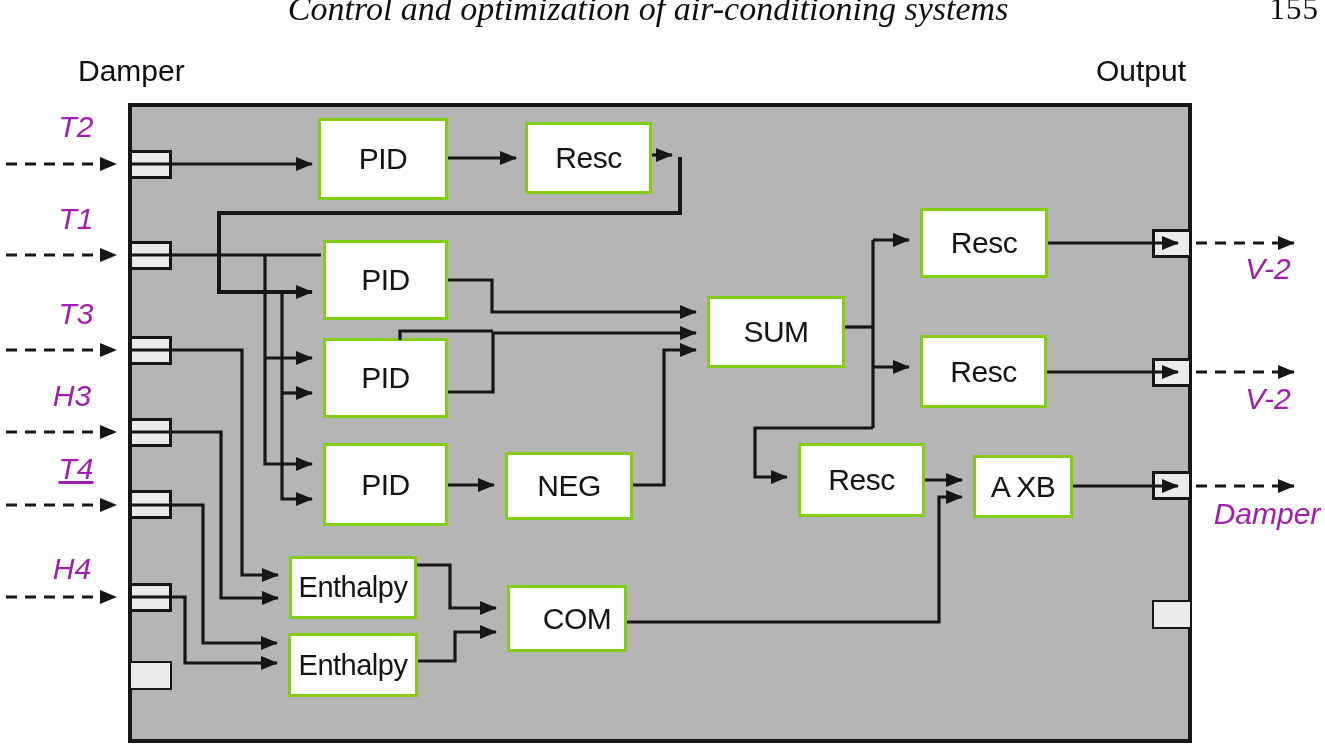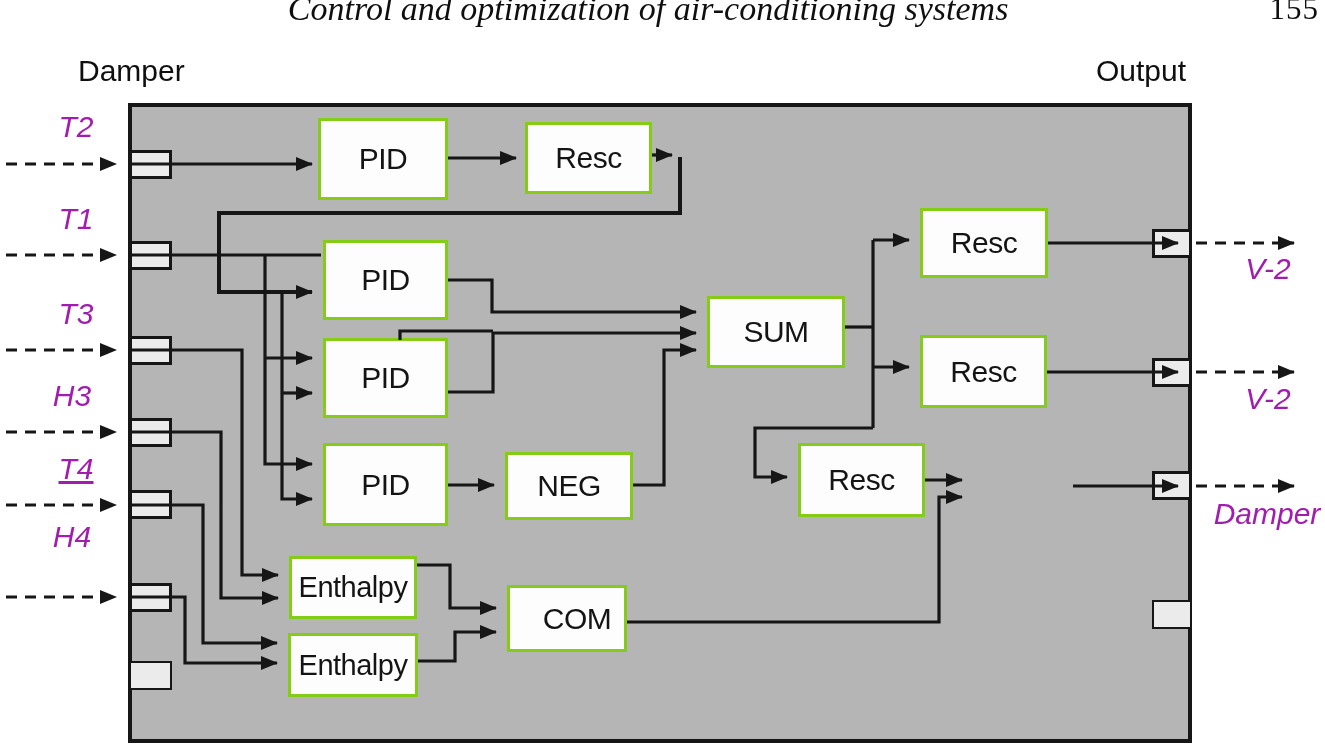--- a/index.html
+++ b/index.html
@@ -51,21 +51,21 @@
   <div class="io-label" style="left:78px;top:54px;">Damper</div>
   <div class="io-label" style="left:1096px;top:54px;">Output</div>
 
   <div class="board"></div>
 
   <div class="flabel" style="left:44px;top:110px;width:64px;">T2</div>
   <div class="flabel" style="left:44px;top:202px;width:64px;font-style:italic;">T1</div>
   <div class="flabel" style="left:44px;top:297px;width:64px;">T3</div>
   <div class="flabel" style="left:40px;top:379px;width:64px;">H3</div>
   <div class="flabel" style="left:44px;top:452px;width:64px;text-decoration:underline;">T4</div>
-  <div class="flabel" style="left:40px;top:520px;width:64px;">H4</div>
+  <div class="flabel" style="left:40px;top:552px;width:64px;">H4</div>
 
   <div class="flabel" style="left:1224px;top:252px;width:88px;">V-2</div>
   <div class="flabel" style="left:1224px;top:382px;width:88px;">V-2</div>
   <div class="flabel" style="left:1202px;top:497px;width:130px;">Damper</div>
 
 
   <div class="port" style="left:129px;top:150px;width:43px;height:29px;"></div>
   <div class="port" style="left:129px;top:241px;width:43px;height:29px;"></div>
   <div class="port" style="left:129px;top:336px;width:43px;height:29px;"></div>
   <div class="port" style="left:129px;top:418px;width:43px;height:29px;"></div>
@@ -84,20 +84,21 @@
   <div class="blk" style="left:323px;top:338px;width:125px;height:80px;">PID</div>
   <div class="blk" style="left:323px;top:443px;width:125px;height:83px;">PID</div>
   <div class="blk" style="left:505px;top:452px;width:128px;height:68px;">NEG</div>
   <div class="blk" style="left:707px;top:296px;width:138px;height:72px;">SUM</div>
   <div class="blk" style="left:289px;top:556px;width:128px;height:63px;font-size:29px;">Enthalpy</div>
   <div class="blk" style="left:288px;top:633px;width:130px;height:64px;font-size:29px;">Enthalpy</div>
   <div class="blk" style="left:507px;top:585px;width:120px;height:67px;padding-left:20px;">COM</div>
   <div class="blk" style="left:920px;top:208px;width:128px;height:70px;">Resc</div>
   <div class="blk" style="left:920px;top:335px;width:127px;height:73px;">Resc</div>
   <div class="blk" style="left:798px;top:443px;width:127px;height:74px;">Resc</div>
+  <div class="blk" style="left:973px;top:455px;width:100px;height:63px;">A XB</div>
 
   <svg class="wires" width="1325" height="750" viewBox="0 0 1325 750">
     <defs>
       <marker id="ah" markerUnits="userSpaceOnUse" markerWidth="20" markerHeight="16" refX="16" refY="7" orient="auto">
         <path d="M0,0 L17,7 L0,14 Z" fill="#161616"></path>
       </marker>
     </defs>
     <g stroke="#161616" stroke-width="3.2" fill="none">
 
       <path d="M130,164 H312" marker-end="url(#ah)"></path>

